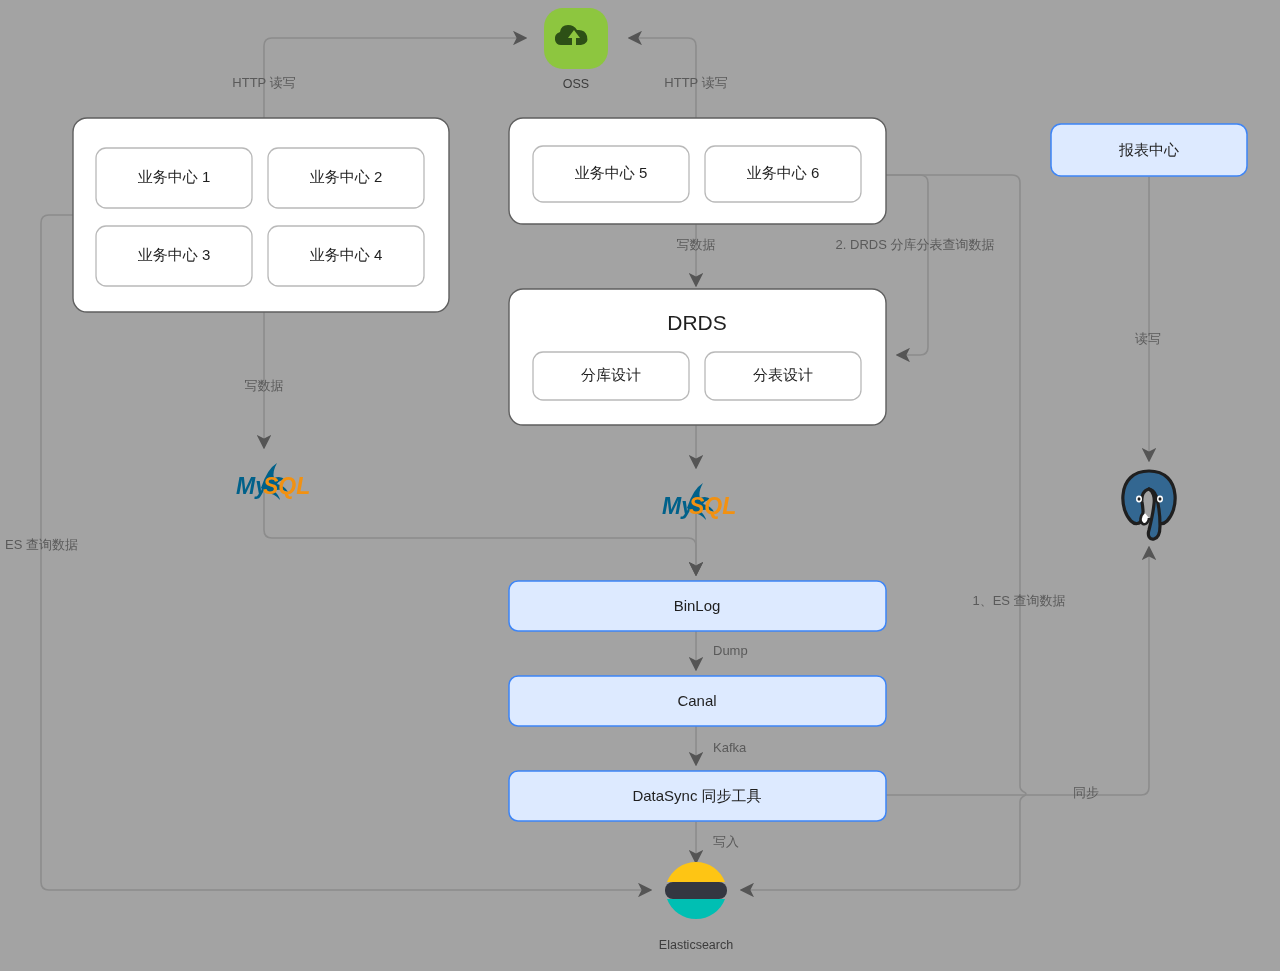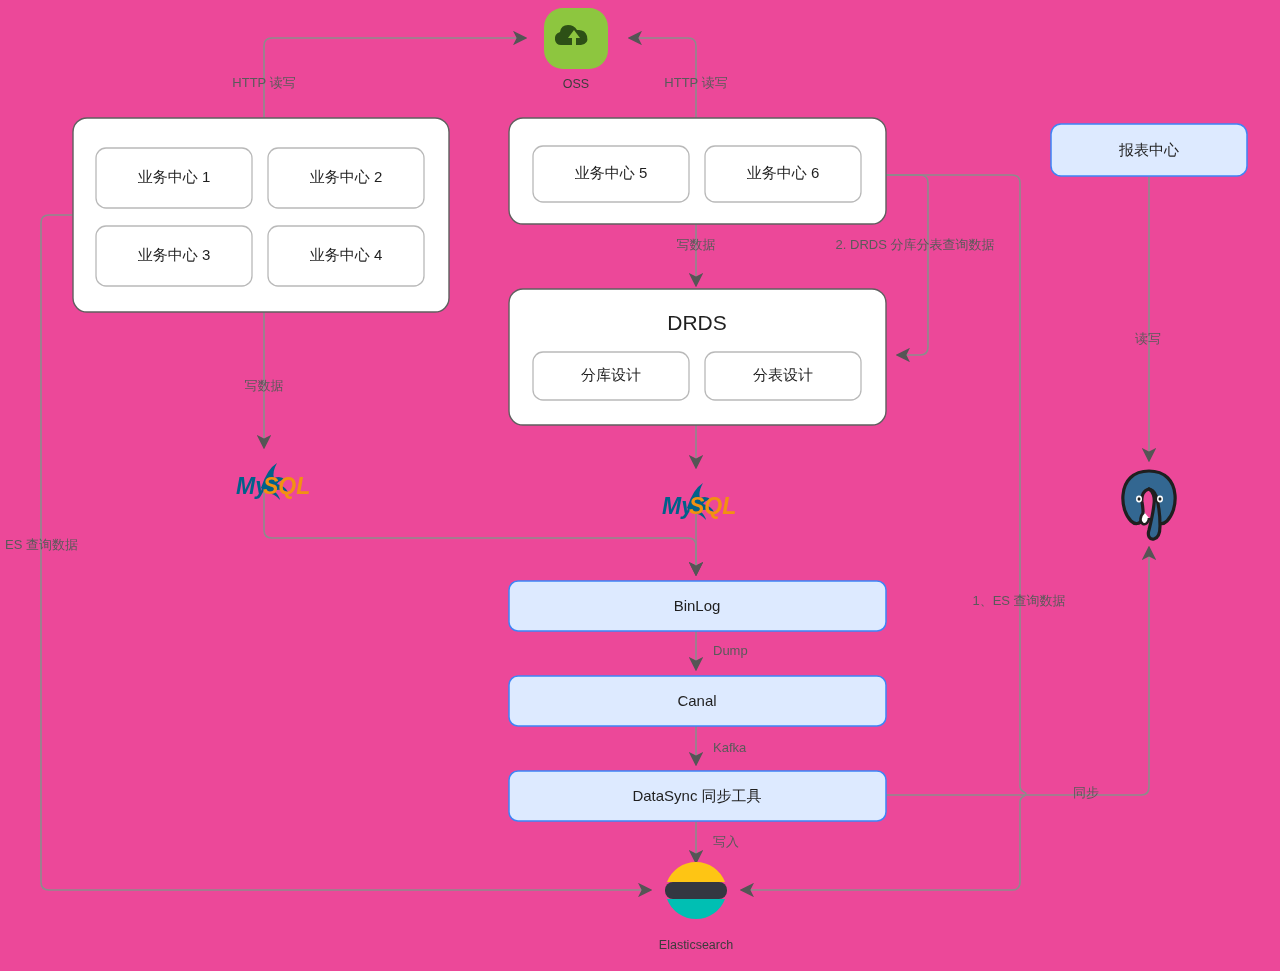--- a/index.html
+++ b/index.html
@@ -1,17 +1,17 @@
 <!DOCTYPE html>
 <html><head>
 <meta charset="utf-8">
 <style>
   html,body{margin:0;padding:0;background:#ffffff;}
   body{width:1280px;height:971px;font-family:"Liberation Sans","DejaVu Sans",sans-serif;}
-  #stage{position:relative;width:1280px;height:971px;overflow:hidden;background:#ec4899;}
+  #stage{position:relative;width:1280px;height:971px;overflow:hidden;background:#a3a3a3;}
   svg.layer{position:absolute;left:0;top:0;width:1280px;height:971px;}
   .edge{fill:none;stroke:#8c8c8c;stroke-width:1.6;}
   .grp{fill:#ffffff;stroke:#5f5f5f;stroke-width:1.4;}
   .sub{fill:#ffffff;stroke:#b9b9b9;stroke-width:1.3;}
   .blue{fill:#ddeaff;stroke:#3d85f7;stroke-width:1.5;}
   .lbl{font-family:"Liberation Sans","DejaVu Sans",sans-serif;font-size:15px;fill:#1f1f1f;}
   .lbl-sm{font-family:"Liberation Sans","DejaVu Sans",sans-serif;font-size:13px;fill:#5a5a5a;}
   .lbl-big{font-family:"Liberation Sans","DejaVu Sans",sans-serif;font-size:21px;fill:#1f1f1f;}
   .lbl-logo{font-family:"Liberation Sans","DejaVu Sans",sans-serif;font-size:12.5px;fill:#3c3c3c;}
   .ctr{text-anchor:middle;}

